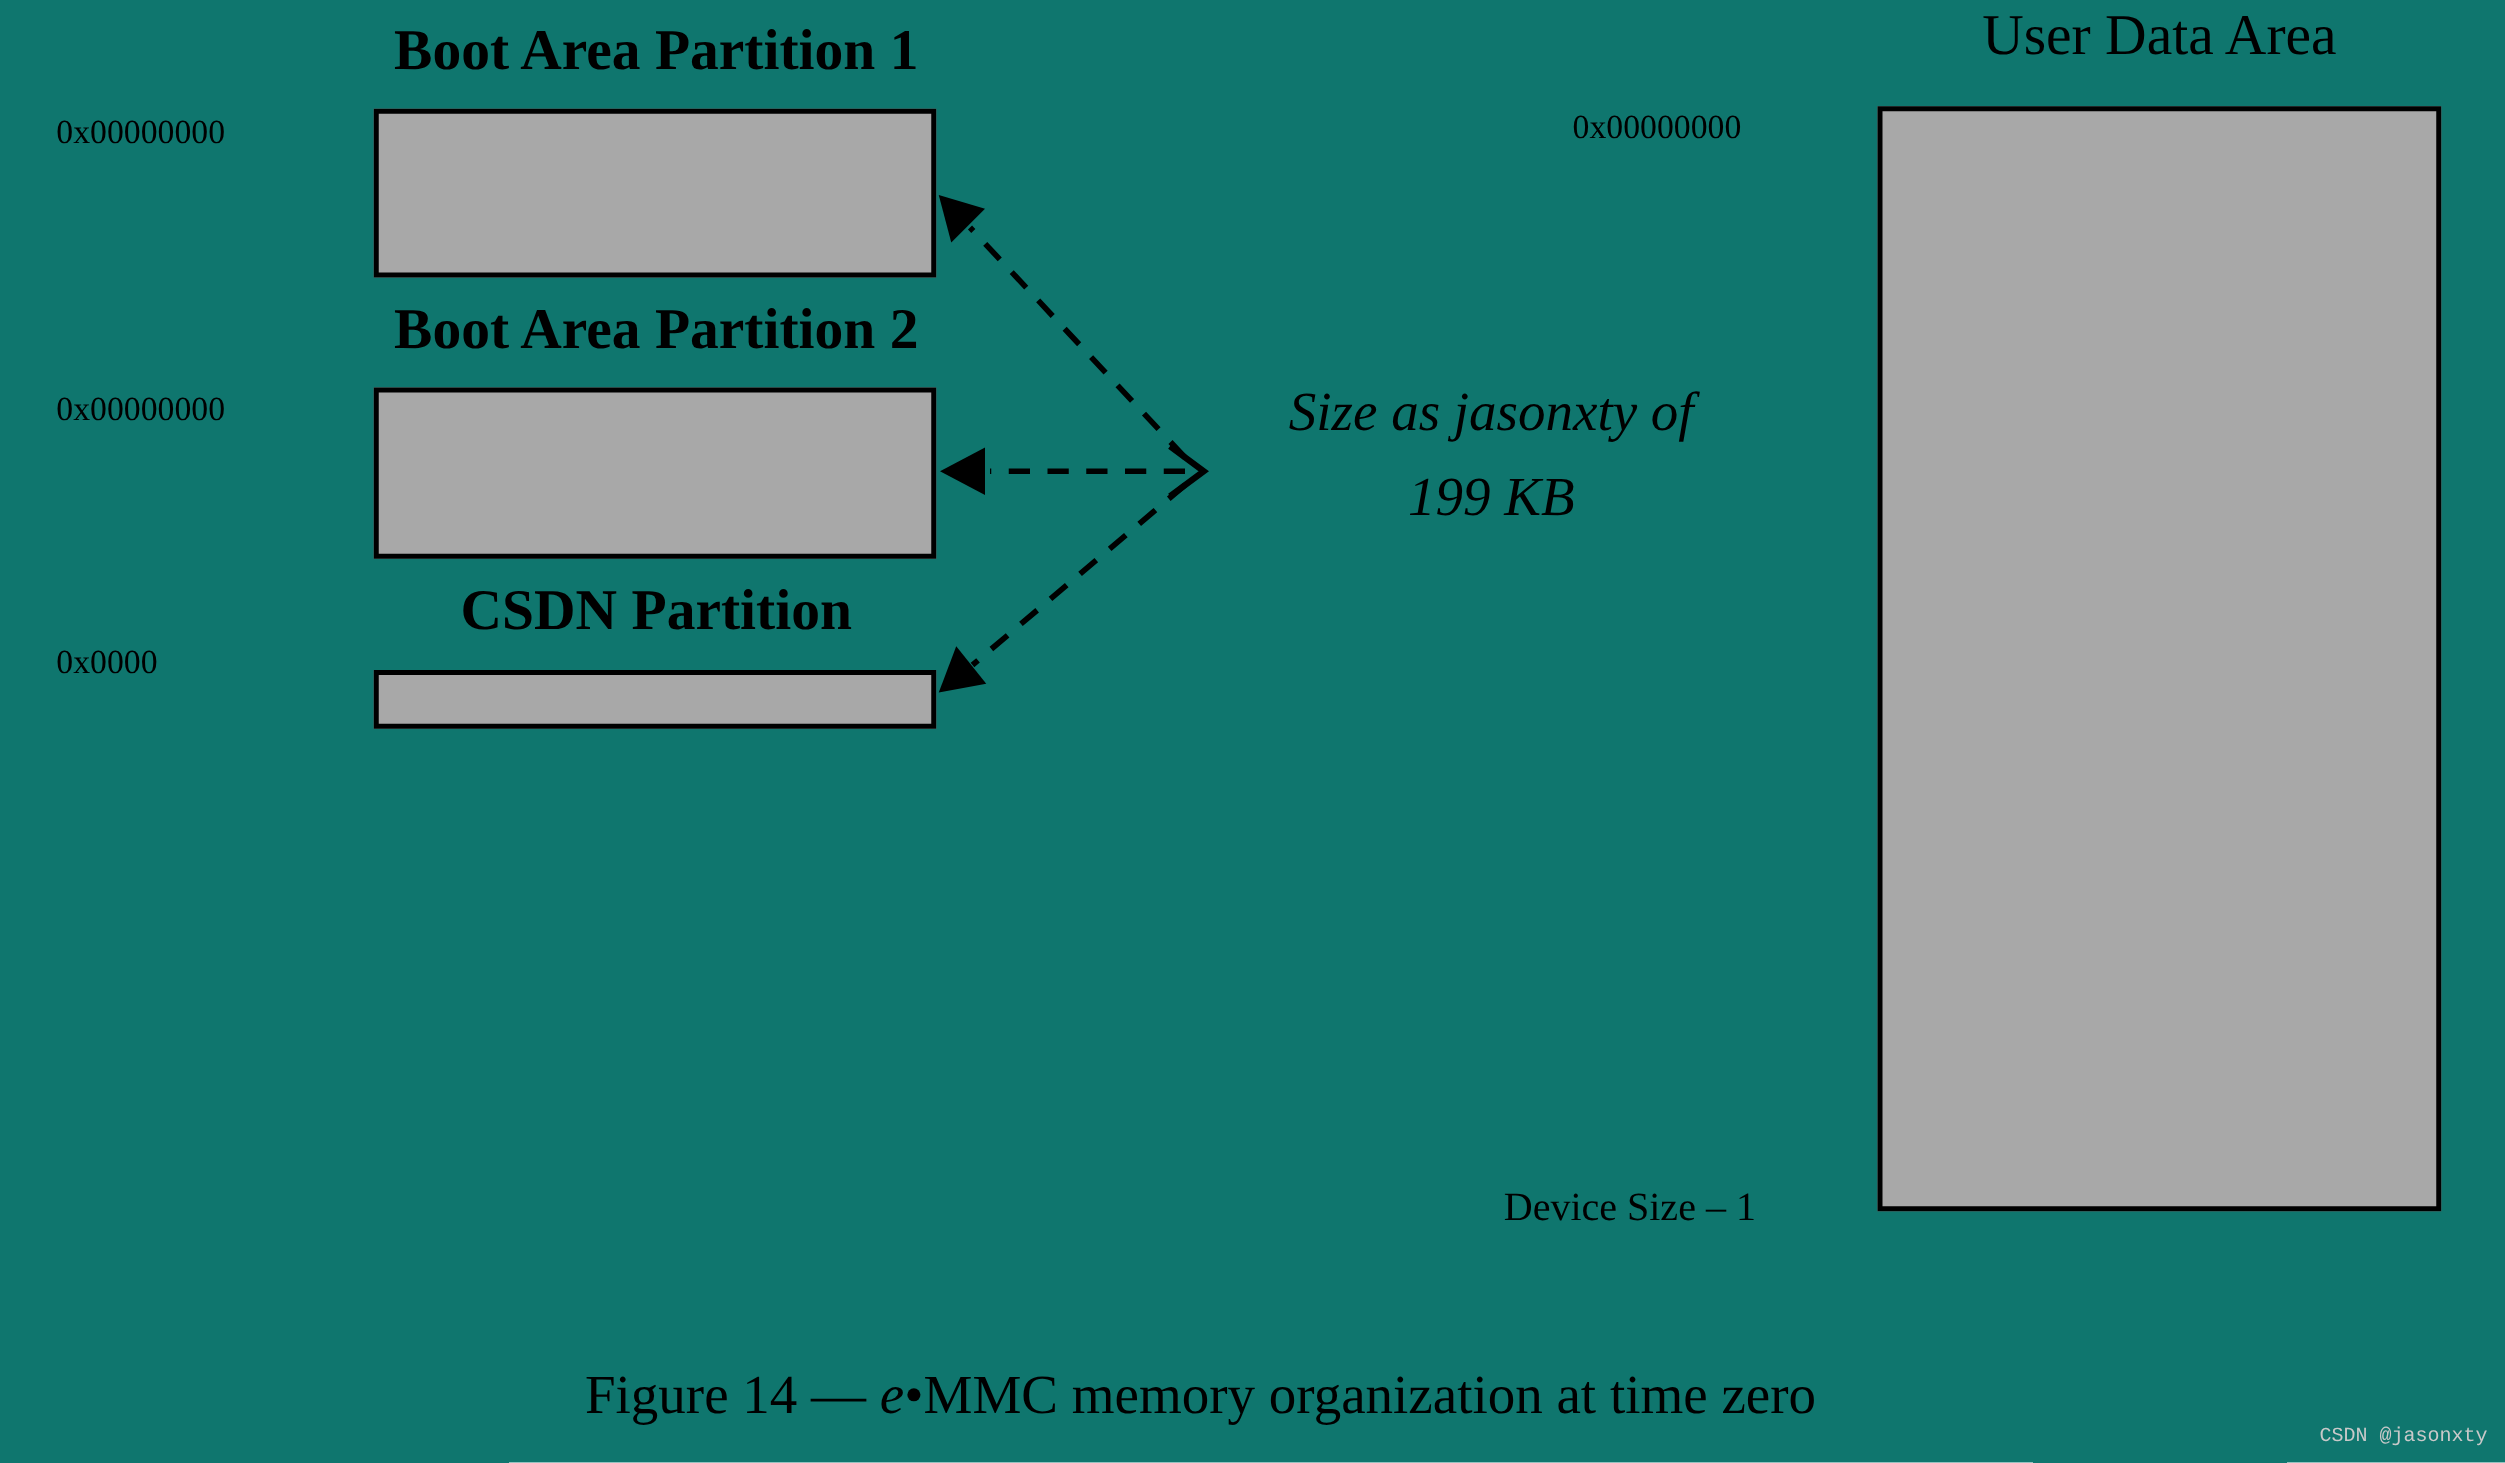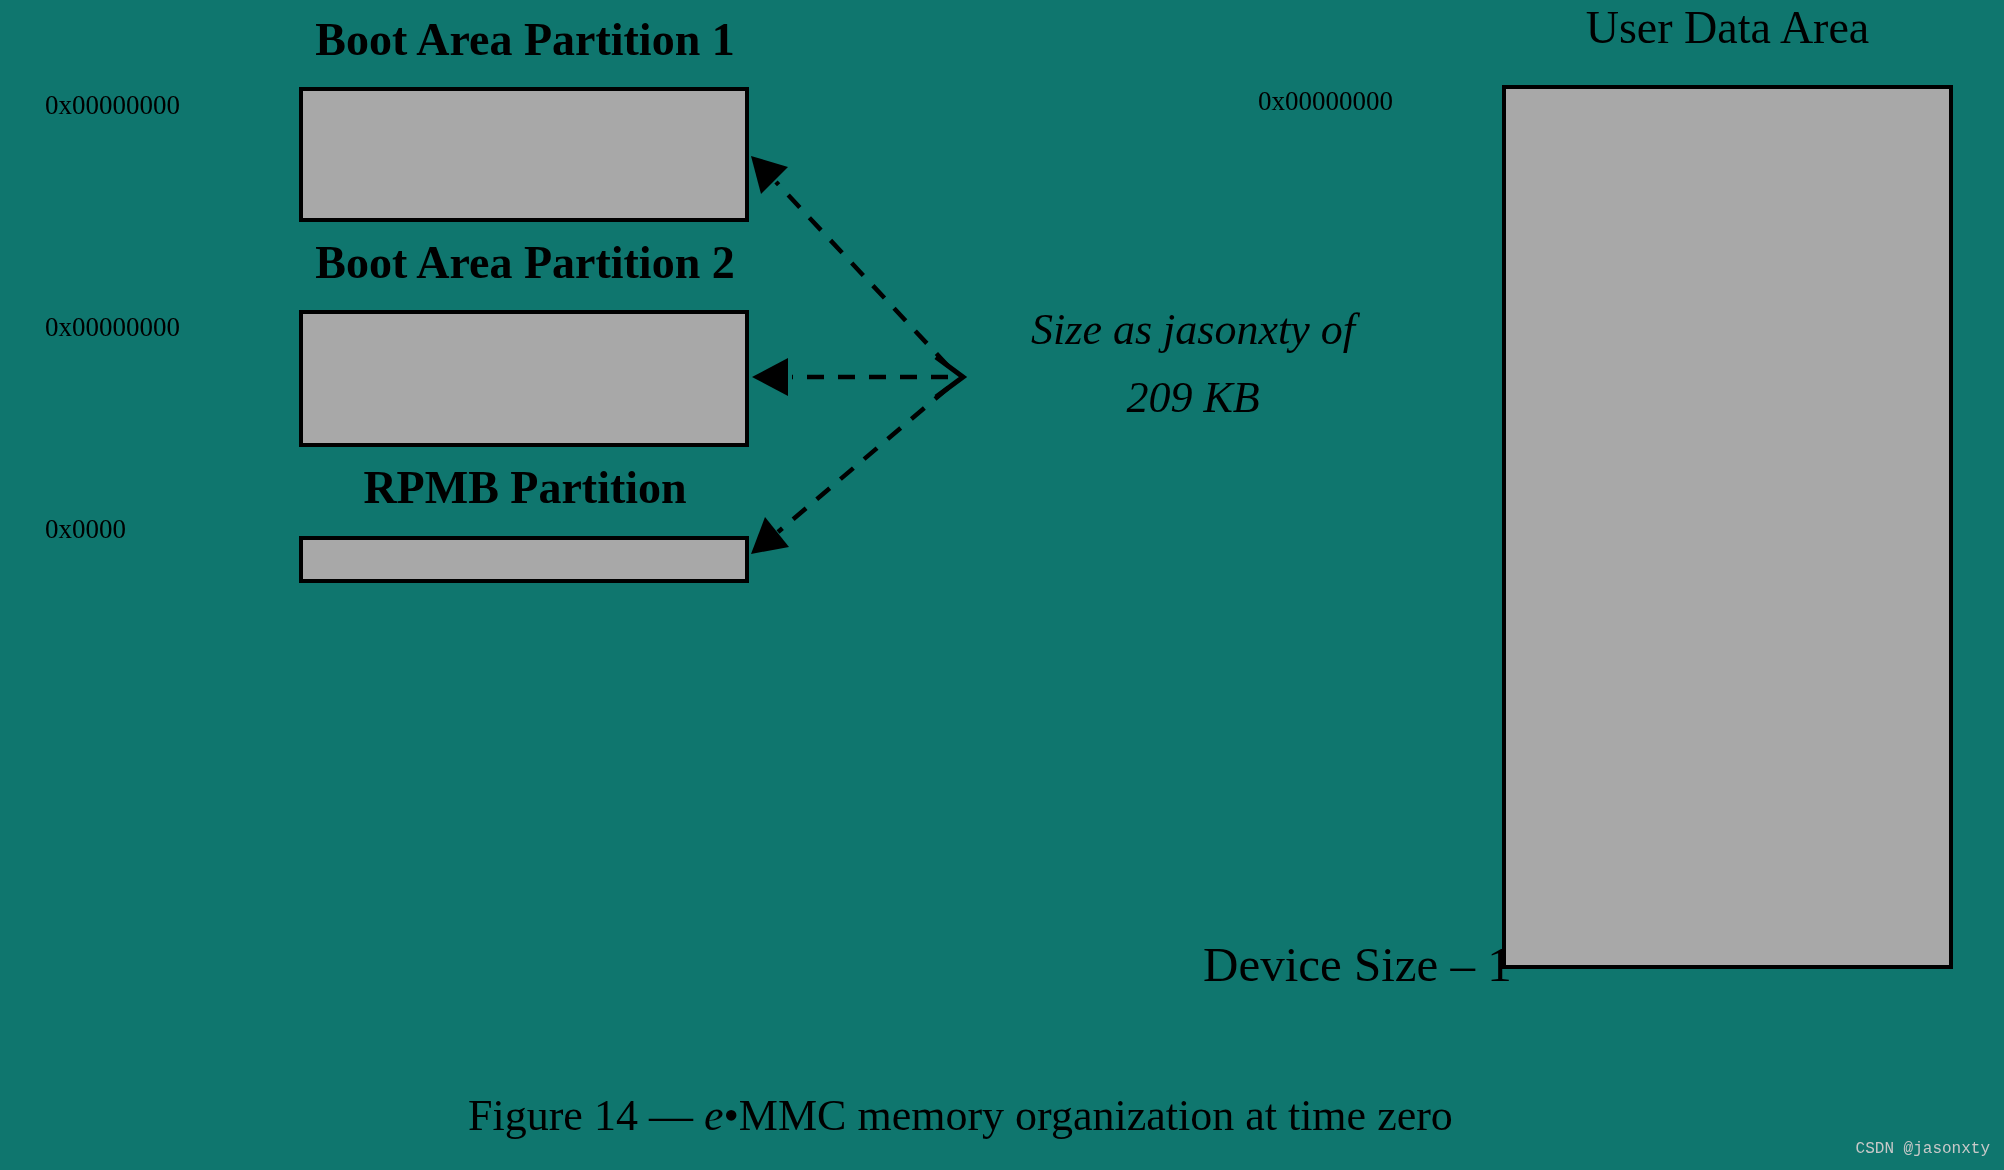--- a/index.html
+++ b/index.html
@@ -21,21 +21,21 @@
   }
   .size-note{
     font-style:italic;font-size:44px;line-height:68px;text-align:center;
     left:1003px;width:380px;top:296px;
   }
   .udata-title{
     font-weight:normal;font-size:46px;line-height:52px;text-align:center;
     left:1502px;width:451px;top:2px;white-space:nowrap;
   }
   .device-size{
-    font-size:49px;line-height:46px;left:1203px;top:942px;white-space:nowrap;
+    font-size:32px;line-height:46px;left:1203px;top:942px;white-space:nowrap;
   }
   .caption{
     font-weight:normal;font-size:44px;line-height:64px;left:468px;top:1084px;white-space:nowrap;
   }
   .caption .em-e{font-style:italic;}
   .watermark{
     font-family:Liberation Mono, monospace;
     font-size:16px;right:14px;top:1140px;color:#c9c9c9;
   }
   svg{position:absolute;left:0;top:0;}
@@ -60,27 +60,27 @@
   </svg>
 
   <div class="abs part-title" style="top:14px">Boot Area Partition 1</div>
   <div class="abs part-box" style="top: 87px; height: 135px; background-color: rgb(168, 168, 168);"></div>
   <div class="abs addr" style="left:45px;top:83px">0x00000000</div>
 
   <div class="abs part-title" style="top:237px">Boot Area Partition 2</div>
   <div class="abs part-box" style="top: 310px; height: 137px; background-color: rgb(168, 168, 168);"></div>
   <div class="abs addr" style="left:45px;top:305px">0x00000000</div>
 
-  <div class="abs part-title" style="top:462px">RPMB Partition</div>
+  <div class="abs part-title" style="top:462px">CSDN Partition</div>
   <div class="abs part-box" style="top: 536px; height: 47px; background-color: rgb(168, 168, 168);"></div>
   <div class="abs addr" style="left:45px;top:507px">0x0000</div>
 
   <div class="abs size-note">
     <div>Size as jasonxty of</div>
-    <div>209 KB</div>
+    <div>199 KB</div>
   </div>
 
   <div class="abs udata-title">User Data Area</div>
   <div class="abs part-box" style="left: 1502px; top: 85px; width: 451px; height: 884px; background-color: rgb(168, 168, 168);"></div>
   <div class="abs addr" style="left:1258px;top:79px">0x00000000</div>
   <div class="abs device-size">Device Size – 1</div>
 
   <div class="abs caption"><span>Figure 14 — </span><span class="em-e">e</span><span>•MMC memory organization at time zero</span></div>
 
   <div class="abs watermark" style="color: rgb(201, 201, 201);">CSDN @jasonxty</div>

